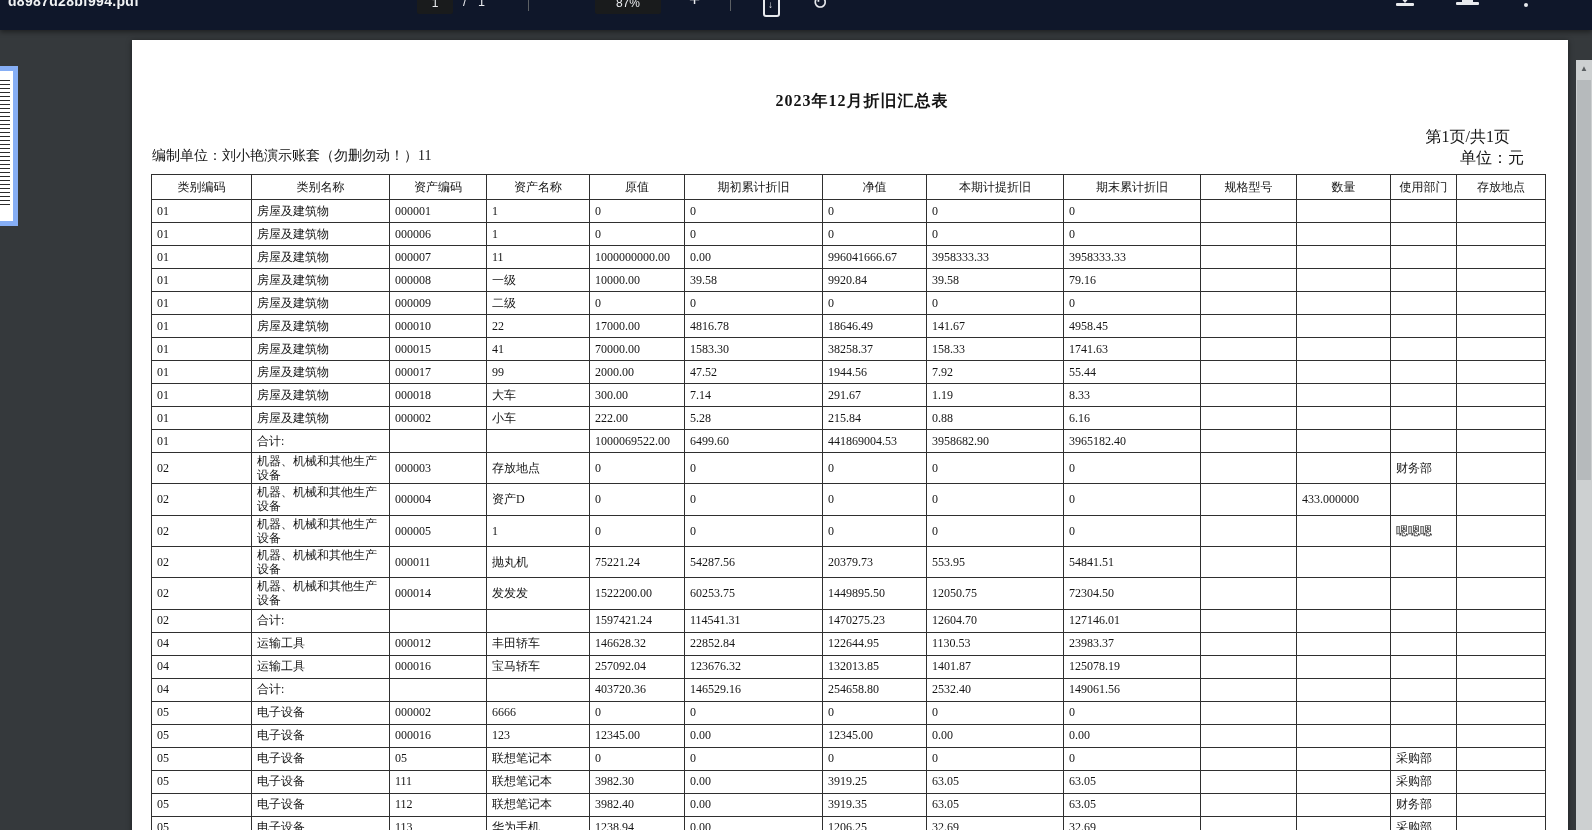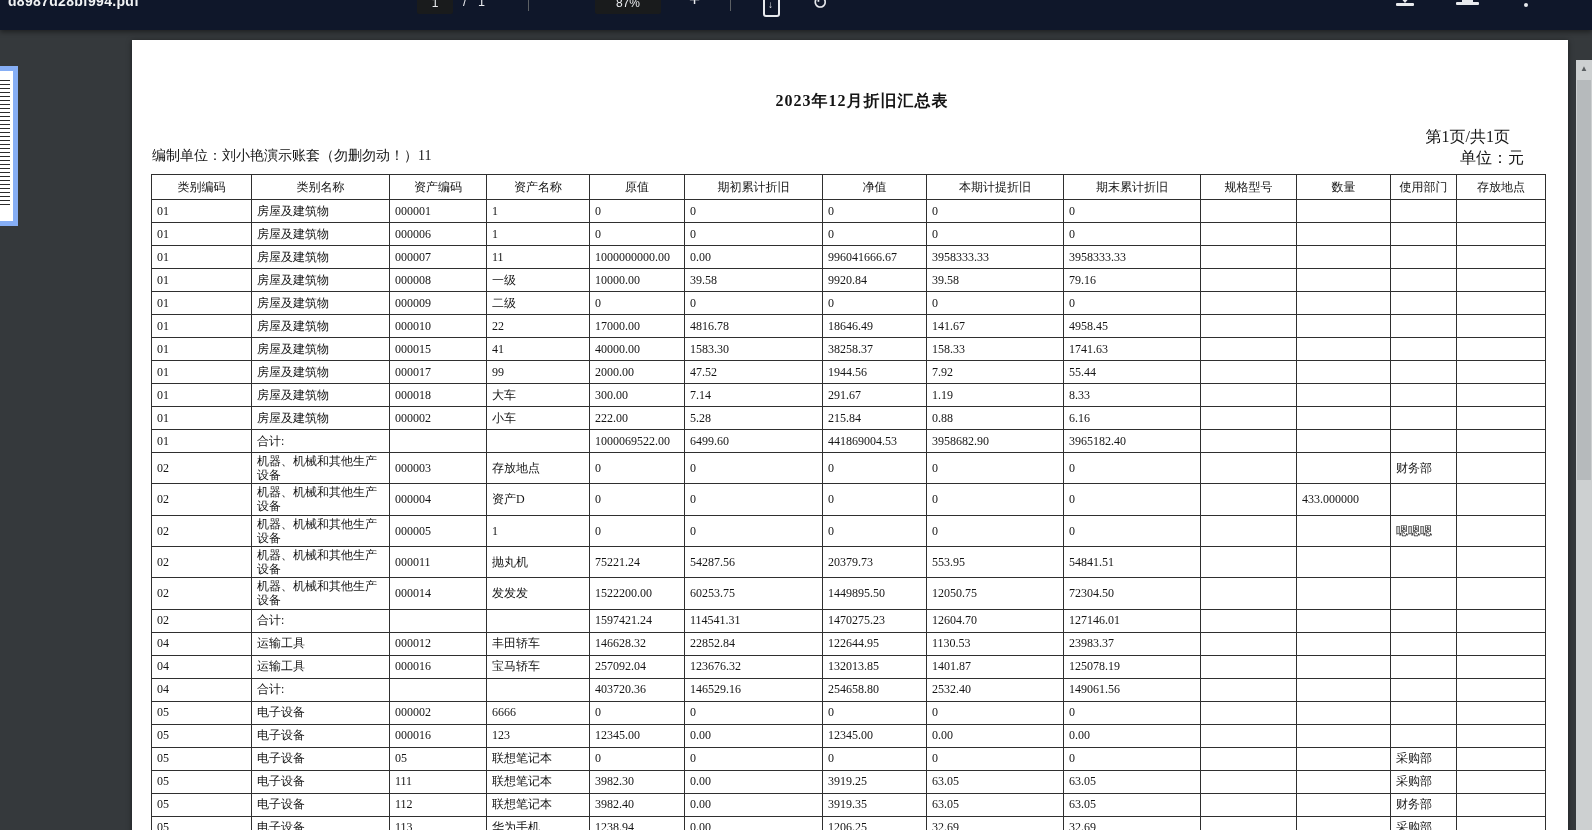--- a/index.html
+++ b/index.html
@@ -243,21 +243,21 @@
             <td></td>
             <td></td>
             <td></td>
             <td></td>
           </tr>
           <tr>
             <td>01</td>
             <td>房屋及建筑物</td>
             <td>000015</td>
             <td>41</td>
-            <td>40000.00</td>
+            <td>70000.00</td>
             <td>1583.30</td>
             <td>38258.37</td>
             <td>158.33</td>
             <td>1741.63</td>
             <td></td>
             <td></td>
             <td></td>
             <td></td>
           </tr>
           <tr>

